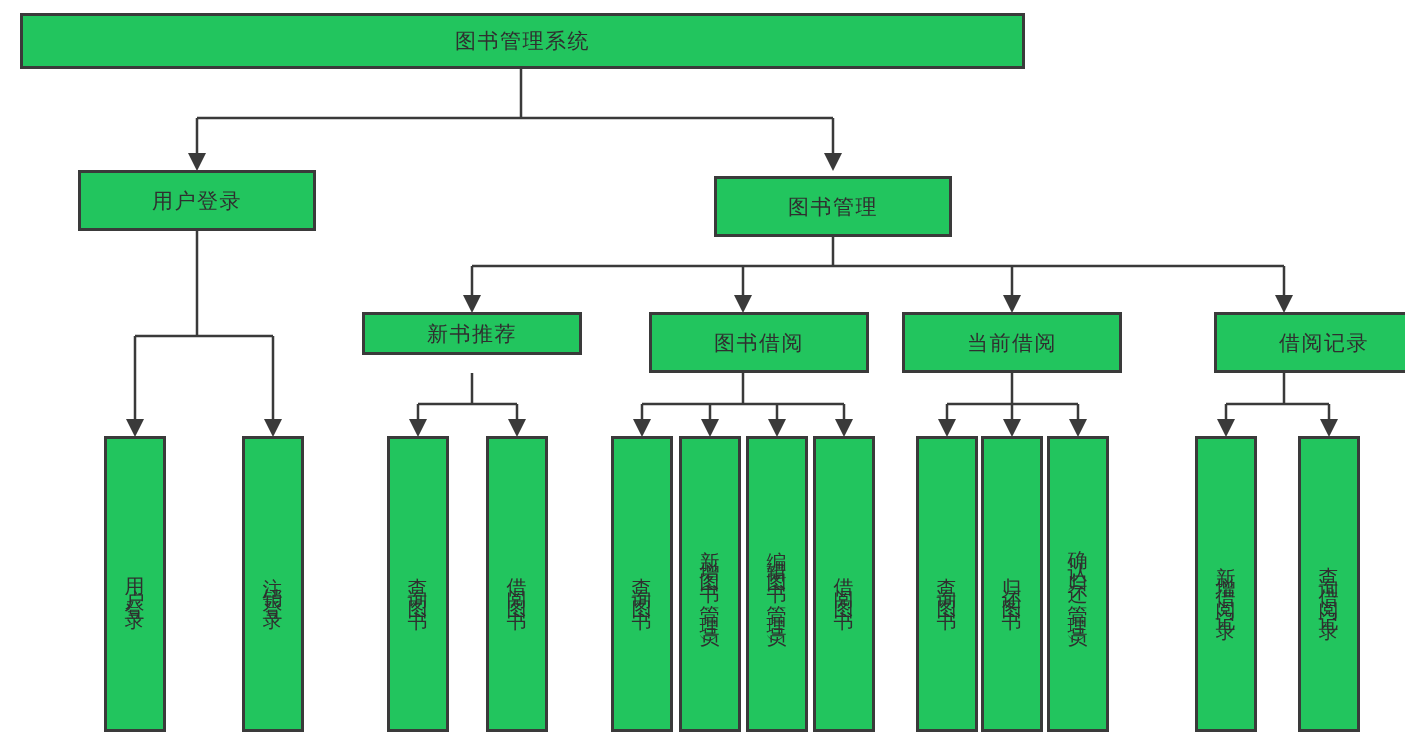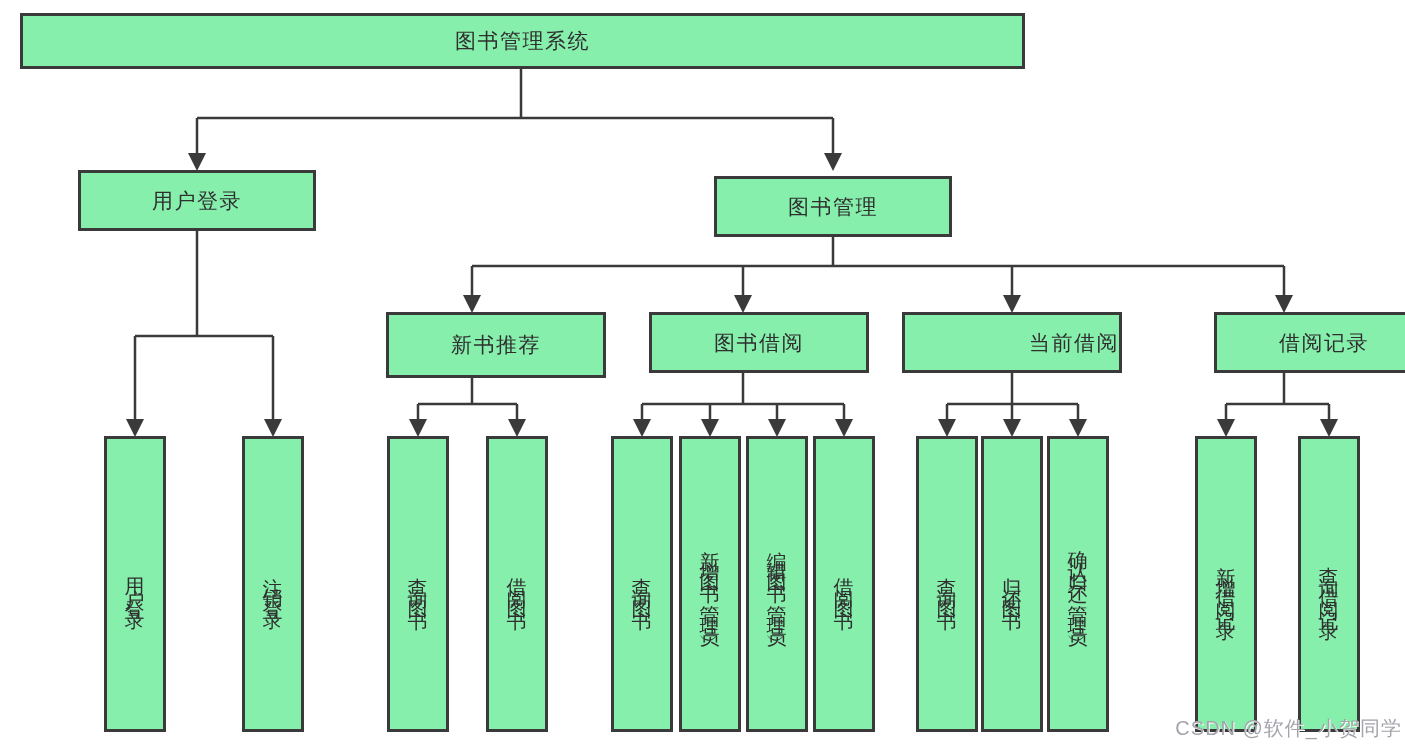--- a/index.html
+++ b/index.html
@@ -13,21 +13,21 @@
   }
   #connectors {
     position: absolute;
     left: 0; top: 0;
     z-index: 1;
   }
   .hbox, .vbox {
     position: absolute;
     box-sizing: border-box;
     border: 3px solid #3a3a3a;
-    background: #86efac;
+    background: #22c55e;
     display: flex;
     align-items: center;
     justify-content: center;
     z-index: 2;
     color: #2f2f2f;
   }
   .hbox { font-size: 21px; letter-spacing: 1.5px; }
   .vbox { width: 62px; height: 296px; top: 436px; }
   .vbox span {
     writing-mode: vertical-rl;
@@ -36,23 +36,23 @@
     letter-spacing: 11px;
     line-height: 1;
     color: #2f2f2f;
   }
   
   #node-root      { left: 20px;  top: 13px;  width: 1005px; height: 56px; }
   
   #node-user-login   { left: 78px;  top: 170px; width: 238px; height: 61px; }
   #node-book-mgmt    { left: 714px; top: 176px; width: 238px; height: 61px; }
   
-  #node-newbook  { left: 362px;  top: 312px; width: 220px; height: 66px; margin-left: 24px; }
+  #node-newbook  { left: 362px;  top: 312px; width: 220px; height: 43px; }
   #node-borrow   { left: 649px;  top: 312px; width: 220px; height: 61px; }
-  #node-current  { left: 902px;  top: 312px; width: 220px; height: 61px; justify-content: flex-end; }
+  #node-current  { left: 902px;  top: 312px; width: 220px; height: 61px; }
   #node-records  { left: 1174px; top: 312px; width: 220px; height: 61px; margin-left: 40px; }
   
   #node-ul-login   { left: 104px;  }
   #node-ul-logout  { left: 242px;  }
   #node-nb-query   { left: 387px;  }
   #node-nb-borrow  { left: 486px;  }
   #node-bw-query   { left: 611px;  }
   #node-bw-add     { left: 679px;  }
   #node-bw-edit    { left: 746px;  }
   #node-bw-borrow  { left: 813px;  }
@@ -177,15 +177,14 @@
   <div class="vbox" id="node-cu-confirm">
     <span>确认归还（管理员）</span>
   </div>
   <div class="vbox" id="node-rc-add">
     <span>新增借阅记录</span>
   </div>
   <div class="vbox" id="node-rc-query">
     <span>查询借阅记录</span>
   </div>
 
-  <div id="watermark">CSDN @软件_小贺同学</div>
 
 </div>
 
 </body></html>

